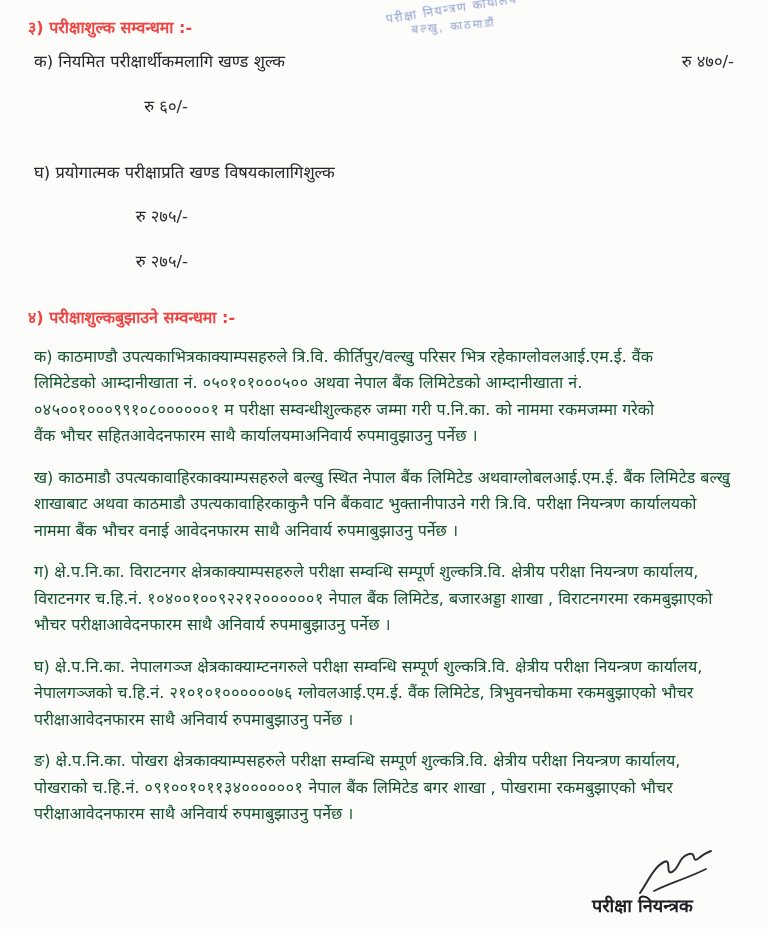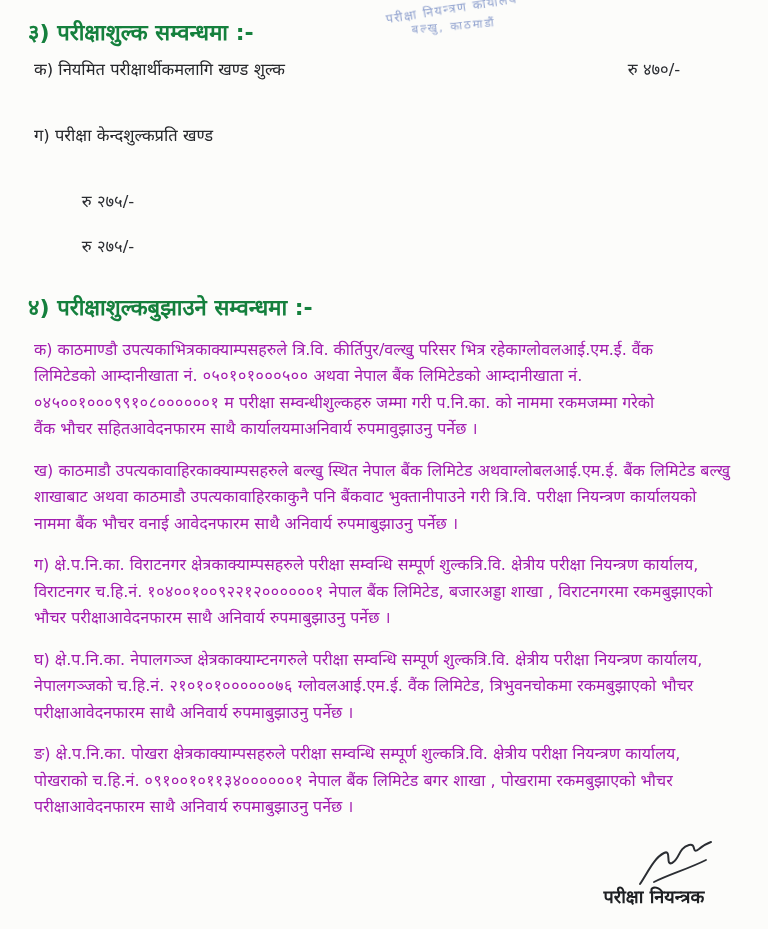--- a/index.html
+++ b/index.html
@@ -23,49 +23,48 @@
     width: 215px;
     transform: rotate(-7deg);
     text-align: center;
     opacity: 0.62;
     filter: blur(0.3px);
     pointer-events: none;
   }
   .stamp .st-line1 { font-size: 12.5px; letter-spacing: 1.5px; transform: rotate(-2deg); }
   .stamp .st-line2 { font-size: 11.5px; letter-spacing: 2px; margin-top: 1px; transform: rotate(2deg); }
   .sec-heading {
-    font-size: 22px;
+    font-size: 16px;
     font-weight: bold;
-    color: #15803d;
+    color: #ef4444;
     margin: 4px 0 10px 0;
   }
   .fee-list { margin-top: 11px; }
   .fee-row {
     display: flex;
     align-items: baseline;
     margin-bottom: 21.5px;
     font-size: 16.5px;
   }
   .fee-label { flex: 1 1 auto; padding-left: 6px; }
-  .fee-amount { flex: 0 0 160px; text-align: center; color: #2a2c31; }
+  .fee-amount { flex: 0 0 160px; text-align: right; color: #2a2c31; }
   .payment-heading { margin-top: 34px; margin-bottom: 16px; }
   .para {
     font-size: 16px;
     line-height: 26.5px;
-    color: #a21caf;
+    color: #14532d;
     margin: 0 0 15px 0;
     padding-left: 6px;
     text-align: left;
   }
   .para.narrow { max-width: 640px; }
   .acct { letter-spacing: 0.5px; }
   .signature-block {
     position: absolute;
-    right: 52px; bottom: 21px;
-    text-align: center;
+    right: 52px; bottom: 12px;
   }
   .signature-mark { margin-left: 40px; display: block; }
   .signatory-title {
     font-size: 18px;
     font-weight: bold;
     color: #1e2023;
     margin-top: -6px;
   }
 </style>
 </head>
@@ -79,25 +78,26 @@
   </div>
 
   <div class="sec-heading">३) परीक्षाशुल्क सम्वन्धमा :-</div>
 
   <div class="fee-list">
     <div class="fee-row">
       <span class="fee-label">क) नियमित परीक्षार्थीकमलागि खण्ड शुल्क</span>
       <span class="fee-amount">रु ४७०/-</span>
     </div>
     <div class="fee-row">
+      <span class="fee-amount">रु ६०/-</span>
     </div>
     <div class="fee-row">
-      <span class="fee-label">ग) परीक्षा केन्दशुल्कप्रति खण्ड</span>
     </div>
     <div class="fee-row">
+      <span class="fee-label">घ) प्रयोगात्मक परीक्षाप्रति खण्ड विषयकालागिशुल्क</span>
     </div>
     <div class="fee-row">
       <span class="fee-amount">रु २७५/-</span>
     </div>
     <div class="fee-row">
       <span class="fee-amount">रु २७५/-</span>
     </div>
   </div>
 
   <div class="sec-heading payment-heading">४) परीक्षाशुल्कबुझाउने सम्वन्धमा :-</div>

